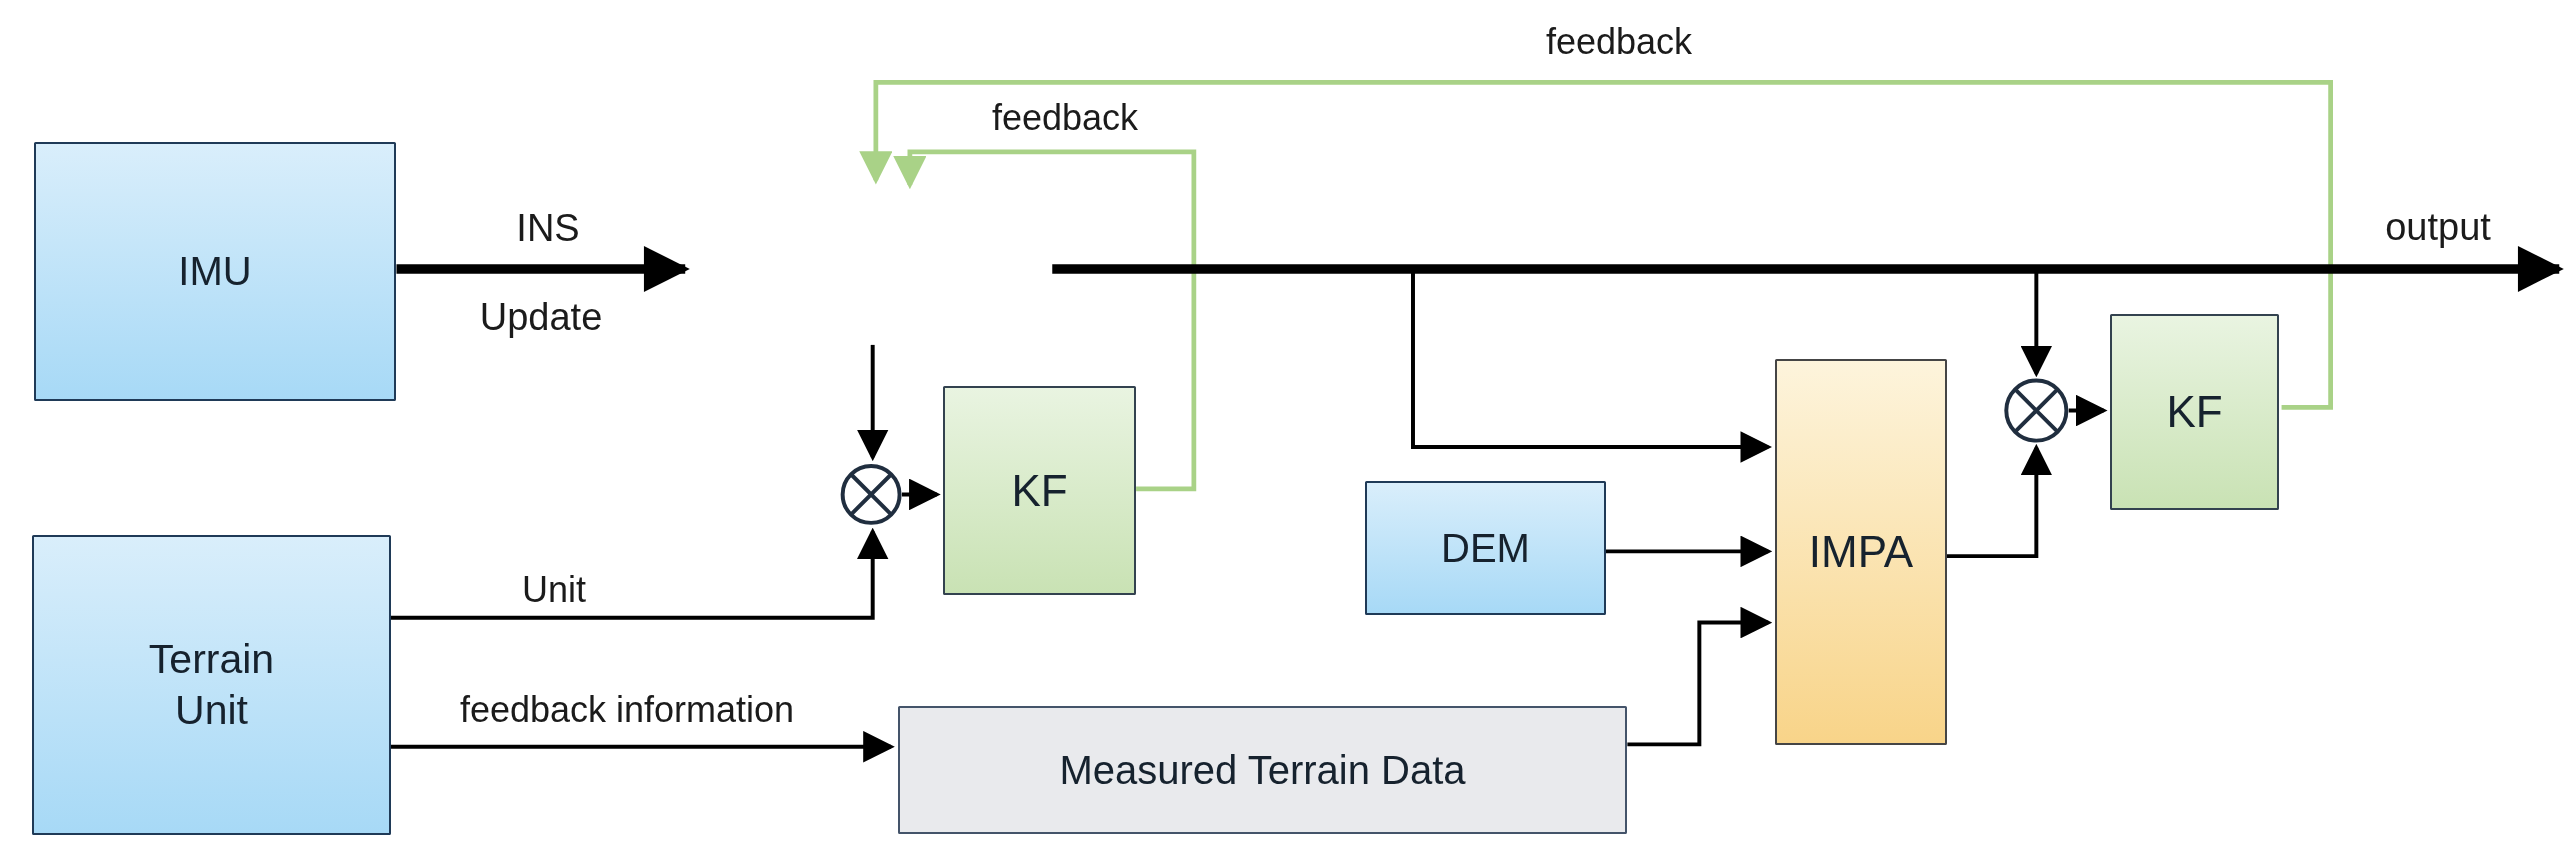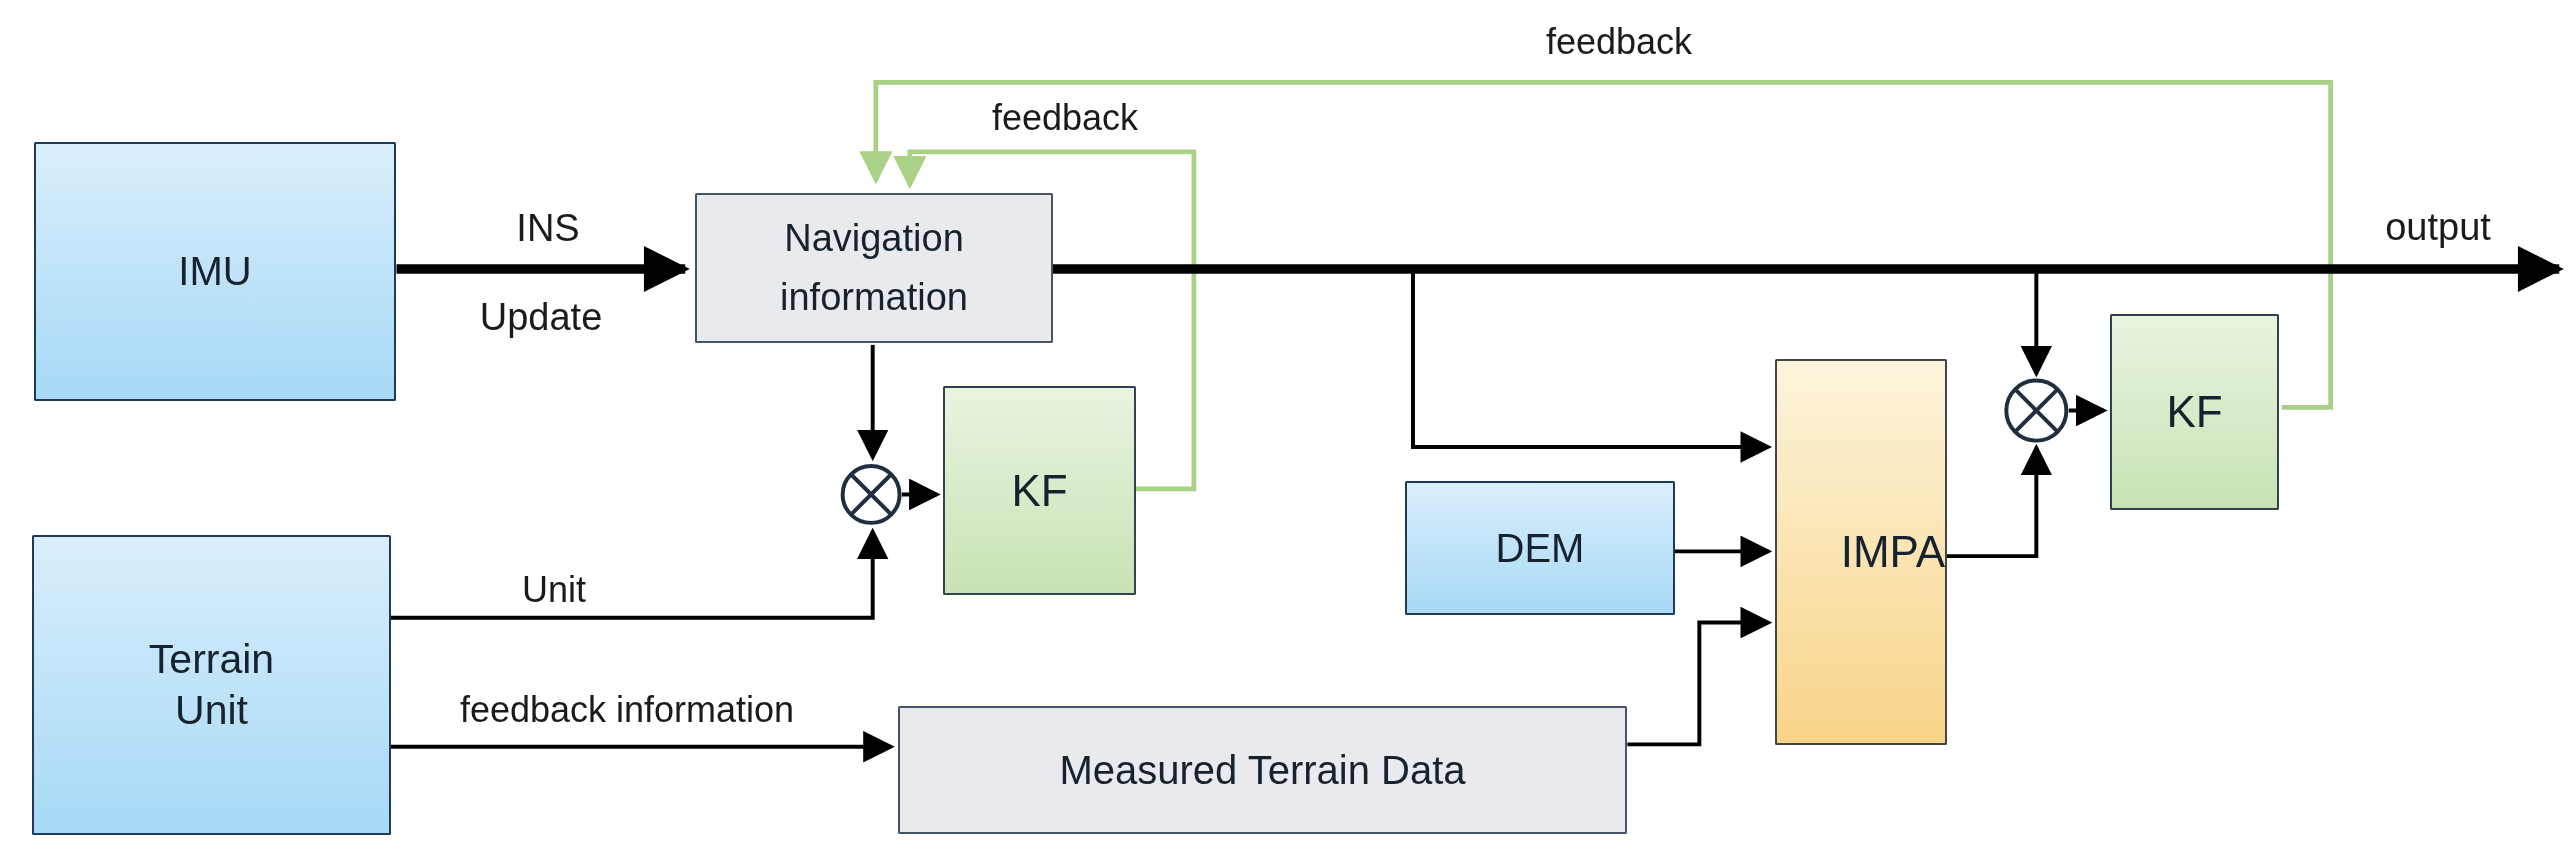--- a/index.html
+++ b/index.html
@@ -40,27 +40,27 @@
   .mixer-x{stroke:#202e3f;stroke-width:5;fill:none;}
   .block{
     position:absolute;display:flex;flex-direction:column;
     align-items:center;justify-content:center;
     color:var(--text-dark);text-align:center;
     border-radius:1.6px;
   }
   .block-blue{background:linear-gradient(180deg,var(--blue-light),var(--blue-deep));border:2.4px solid var(--border-blue);}
   .block-gray{background:var(--gray-fill);border:2.4px solid var(--border-slate);}
   .block-green{background:linear-gradient(180deg,var(--green-light),var(--green-deep));border:2.4px solid var(--border-green);}
-  .block-orange{background:linear-gradient(180deg,var(--orange-light),var(--orange-deep));border:2.4px solid var(--border-orange);align-items:flex-end;}
+  .block-orange{background:linear-gradient(180deg,var(--orange-light),var(--orange-deep));border:2.4px solid var(--border-orange);}
   #imu{left:34px;top:142px;width:362px;height:259px;font-size:40px;text-align:center;}
   #tmu{left:32px;top:535px;width:359px;height:300px;font-size:41px;line-height:1.25;}
   #nav{left:695px;top:193px;width:358px;height:150px;font-size:38px;line-height:1.55;}
   #kf1{left:943px;top:386px;width:193px;height:209px;font-size:44px;}
   #mtd{left:898px;top:667px;width:729px;height:128px;font-size:40px;margin-top:39px;}
-  #dem{left:1365px;top:481px;width:270px;height:134px;font-size:40px;margin-left:40px;}
+  #dem{left:1365px;top:481px;width:241px;height:134px;font-size:40px;}
   #impa{left:1775px;top:359px;width:172px;height:386px;font-size:44px;}
   #kf2{left:2110px;top:314px;width:169px;height:196px;font-size:44px;}
   .flabel{
     position:absolute;transform:translate(-50%,-50%);
     color:var(--label-color);white-space:nowrap;
   }
   #lbl-ins{left:548px;top:228px;font-size:38px;}
   #lbl-update{left:541px;top:317px;font-size:38px;}
   #lbl-feedback-inner{left:1065px;top:118px;font-size:36px;}
   #lbl-feedback-top{left:1619px;top:42px;font-size:36px;}
@@ -115,24 +115,20 @@
 
   <div class="block block-blue" id="imu">
     <span>IMU</span>
   </div>
 
   <div class="block block-blue" id="tmu">
     <span>Terrain</span>
     <span>Unit</span>
   </div>
 
-  <div class="block block-gray" id="nav">
-    <span>Navigation</span>
-    <span>information</span>
-  </div>
 
   <div class="block block-green" id="kf1">
     <span>KF</span>
   </div>
 
   <div class="block block-gray" id="mtd">
     <span>Measured Terrain Data</span>
   </div>
 
   <div class="block block-blue" id="dem">

